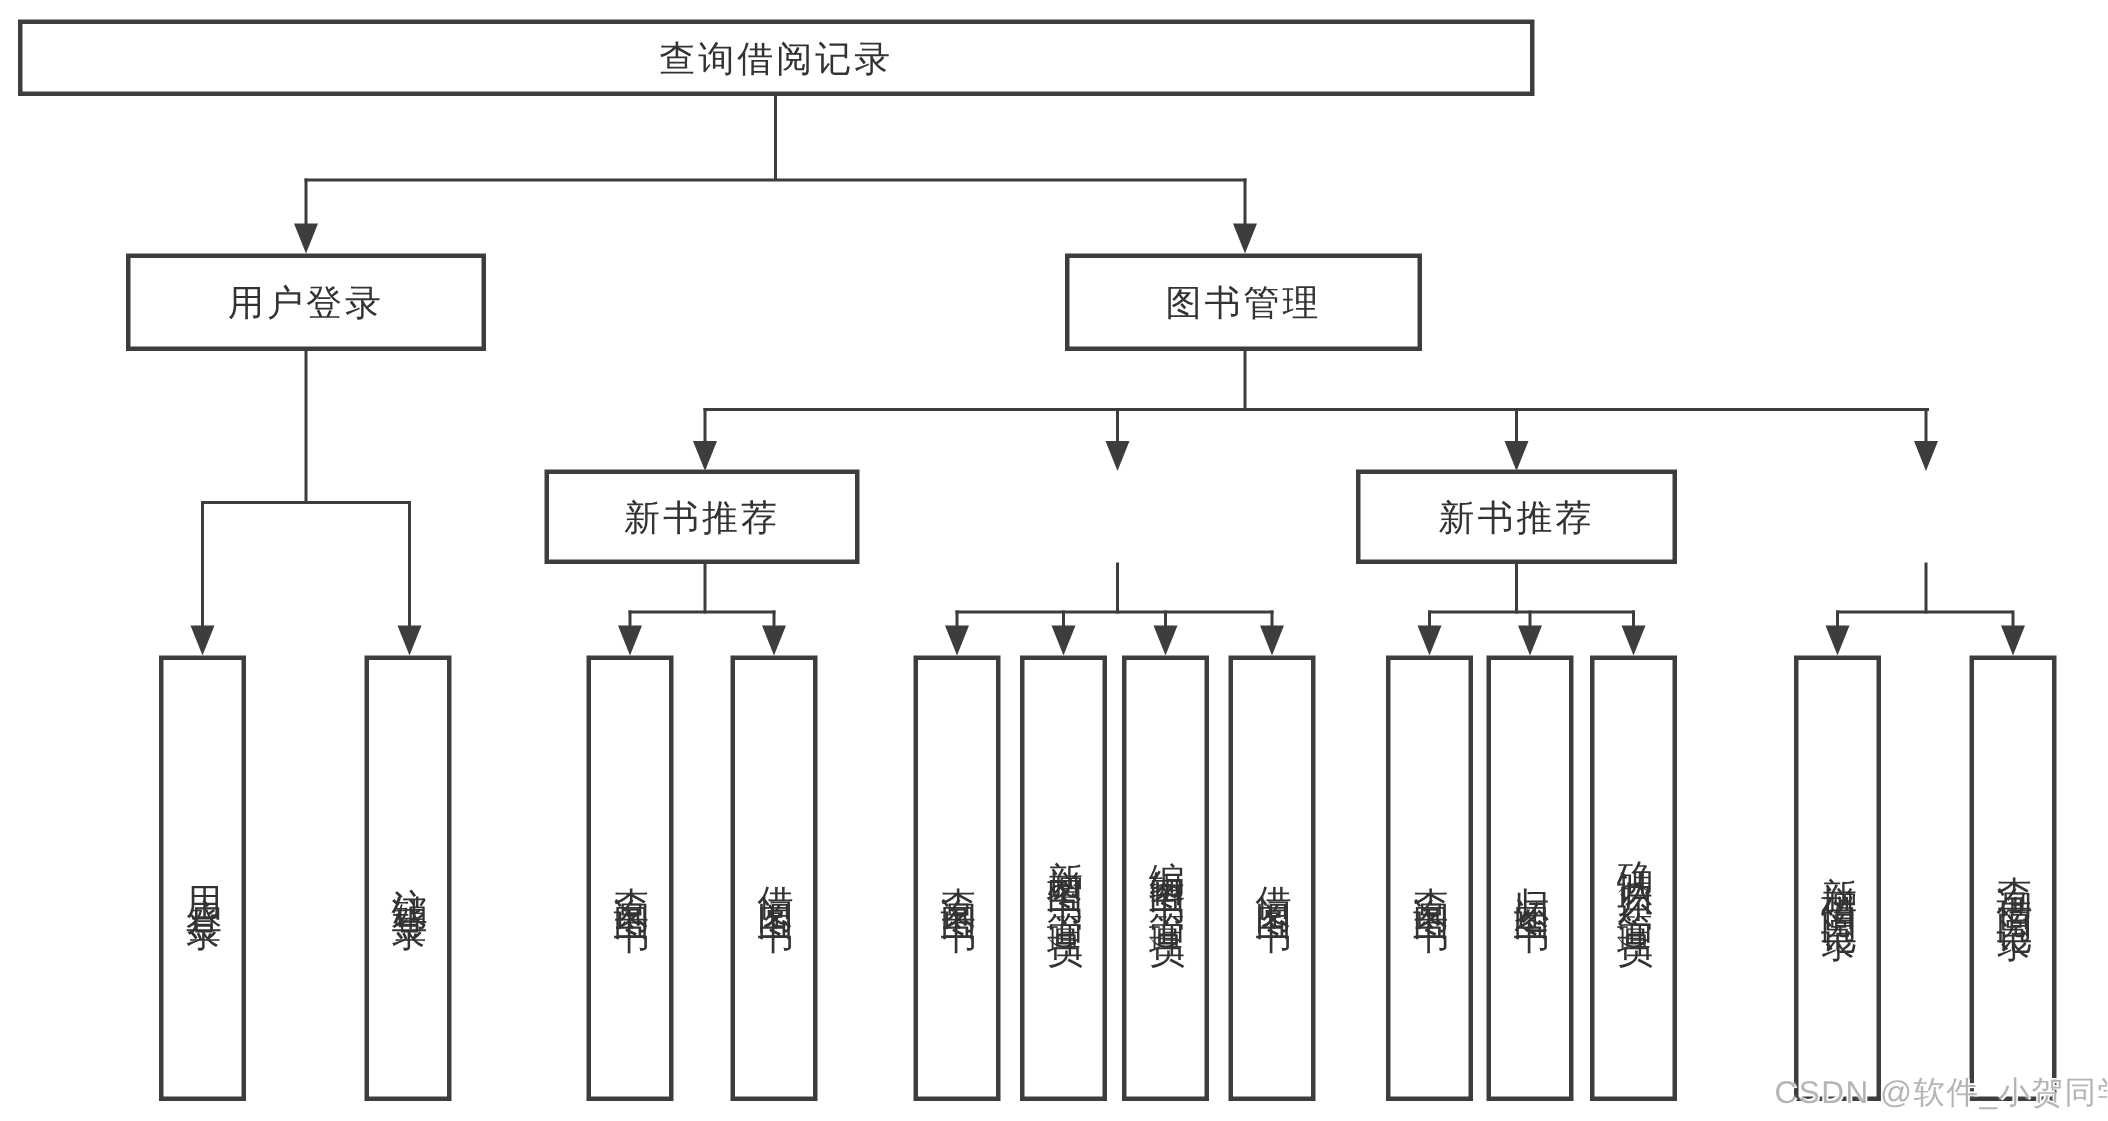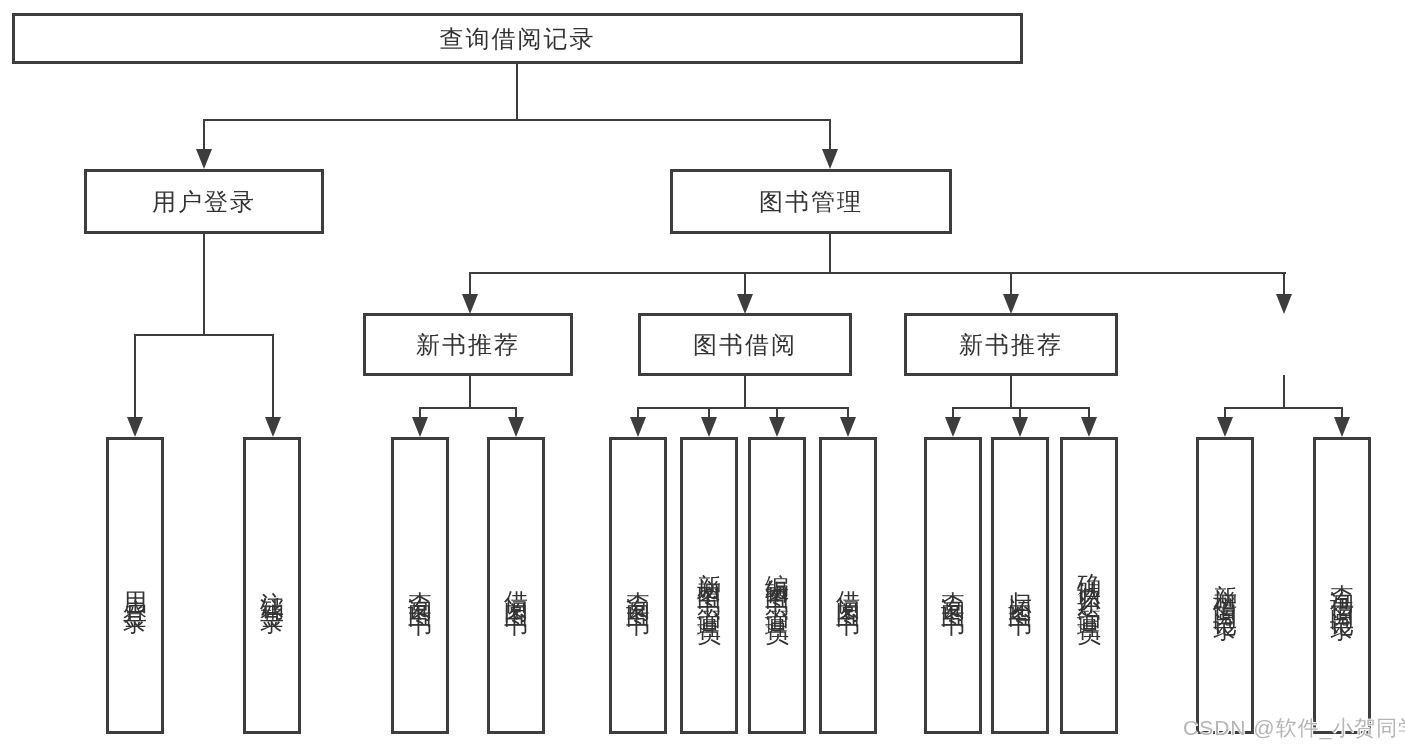--- a/index.html
+++ b/index.html
@@ -138,30 +138,27 @@
   <div class="ln" style="left:1341px;top:407px;width:2px;height:12px"></div>
   <div class="ar" style="left:1334px;top:417px"></div>
 
   <div class="hbox" style="left:12px;top:13px;width:1011px;height:51px">
     <span>查询借阅记录</span>
   </div>
 
   <div class="hbox" style="left:84px;top:169px;width:240px;height:65px">
     <span>用户登录</span>
   </div>
-  <div class="hbox" style="left:670px;top:169px;width:282px;height:65px">
+  <div class="hbox" style="left:710px;top:169px;width:238px;height:65px">
     <span>图书管理</span>
   </div>
 
   <div class="hbox" style="left:363px;top:313px;width:210px;height:63px">
     <span>新书推荐</span>
   </div>
-  <div class="hbox" style="left:638px;top:313px;width:214px;height:63px">
-    <span>图书借阅</span>
-  </div>
   <div class="hbox" style="left:904px;top:313px;width:214px;height:63px">
     <span>新书推荐</span>
   </div>
 
   <div class="vbox" style="left:106px">
     <span>用户登录</span>
   </div>
   <div class="vbox" style="left:243px">
     <span>注销登录</span>
   </div>

